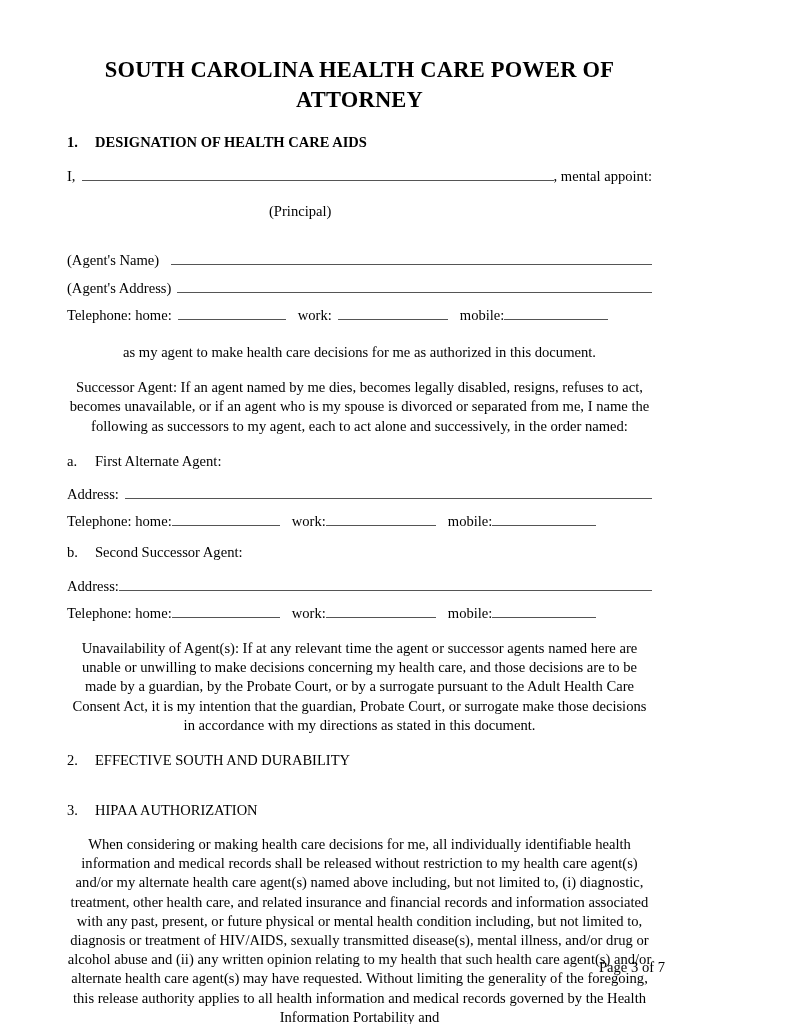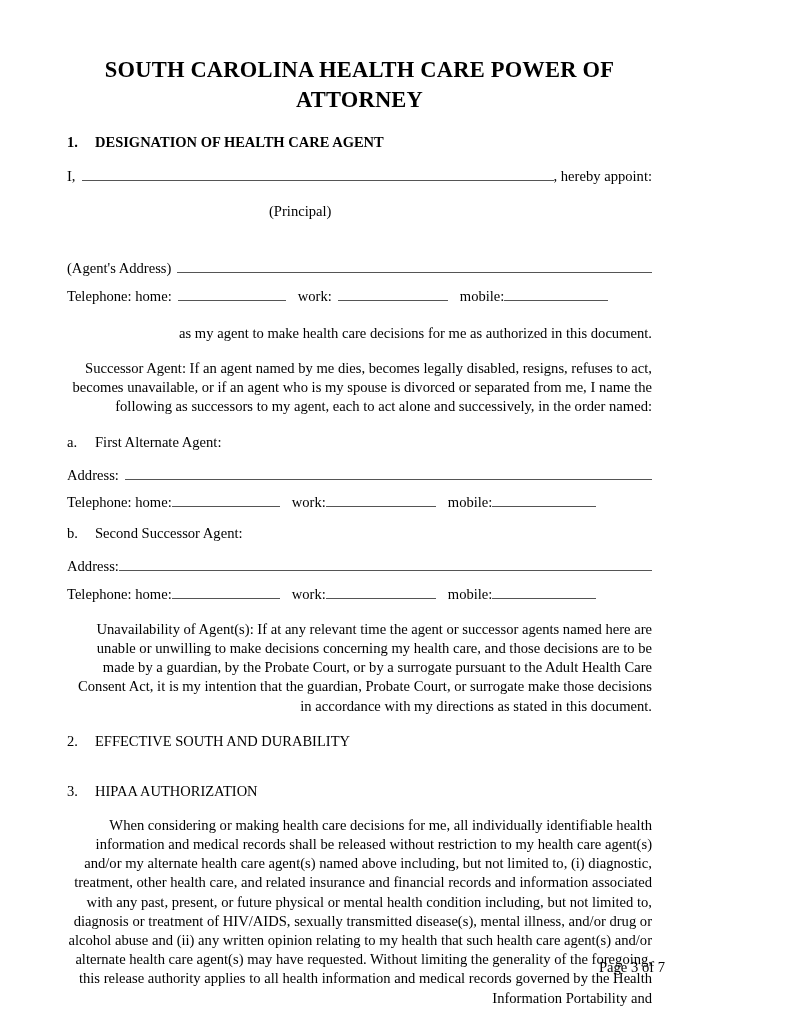--- a/index.html
+++ b/index.html
@@ -54,21 +54,21 @@
     width: 28px;
     flex: 0 0 28px;
   }
   .section-heading .txt { flex: 1; }
 
   
   .para {
     font-size: 14.6px;
     line-height: 19.2px;
     margin: 0;
-    text-align: right;
+    text-align: center;
   }
 
   
   .frow {
     font-size: 14.6px;
     line-height: 19.2px;
     margin: 0;
     display: flex;
     align-items: baseline;
     white-space: nowrap;
@@ -124,36 +124,41 @@
 
 <div class="page">
   <div class="content">
 
     <h1 class="doc-title">SOUTH CAROLINA HEALTH CARE POWER OF ATTORNEY</h1>
 
     <div class="sp18"></div>
 
     <div class="section-heading bold">
       <span class="num">1.</span>
-      <span class="txt">DESIGNATION OF HEALTH CARE AGENT</span>
+      <span class="txt">DESIGNATION OF HEALTH CARE AIDS</span>
     </div>
 
     <div class="sp16"></div>
 
     <div class="frow">
       <span class="lbl">I,</span>
       <span class="gap-sm"></span>
       <span class="rule"></span>
-      <span class="lbl">, hereby appoint:</span>
+      <span class="lbl">, mental appoint:</span>
     </div>
 
     <div class="caption">(Principal)</div>
 
     <div class="sp14"></div>
 
+    <div class="frow">
+      <span class="lbl">(Agent's Name)</span>
+      <span class="gap-md"></span>
+      <span class="rule"></span>
+    </div>
 
     <div class="sp8"></div>
 
     <div class="frow">
       <span class="lbl">(Agent's Address)</span>
       <span class="gap-sm"></span>
       <span class="rule"></span>
     </div>
 
     <div class="sp8"></div>

